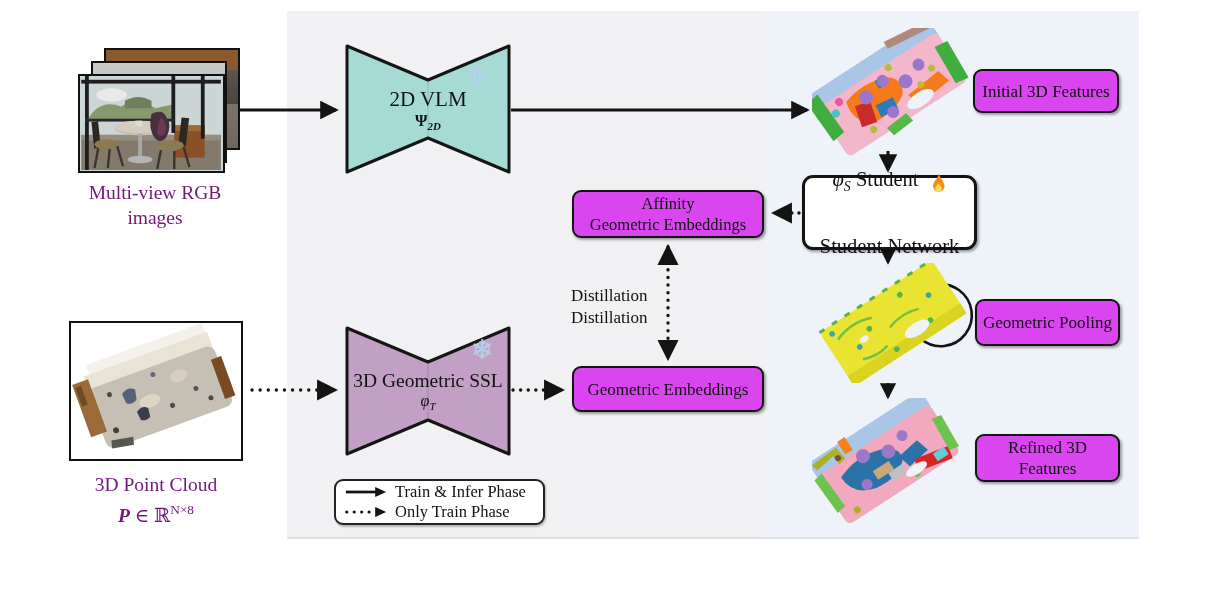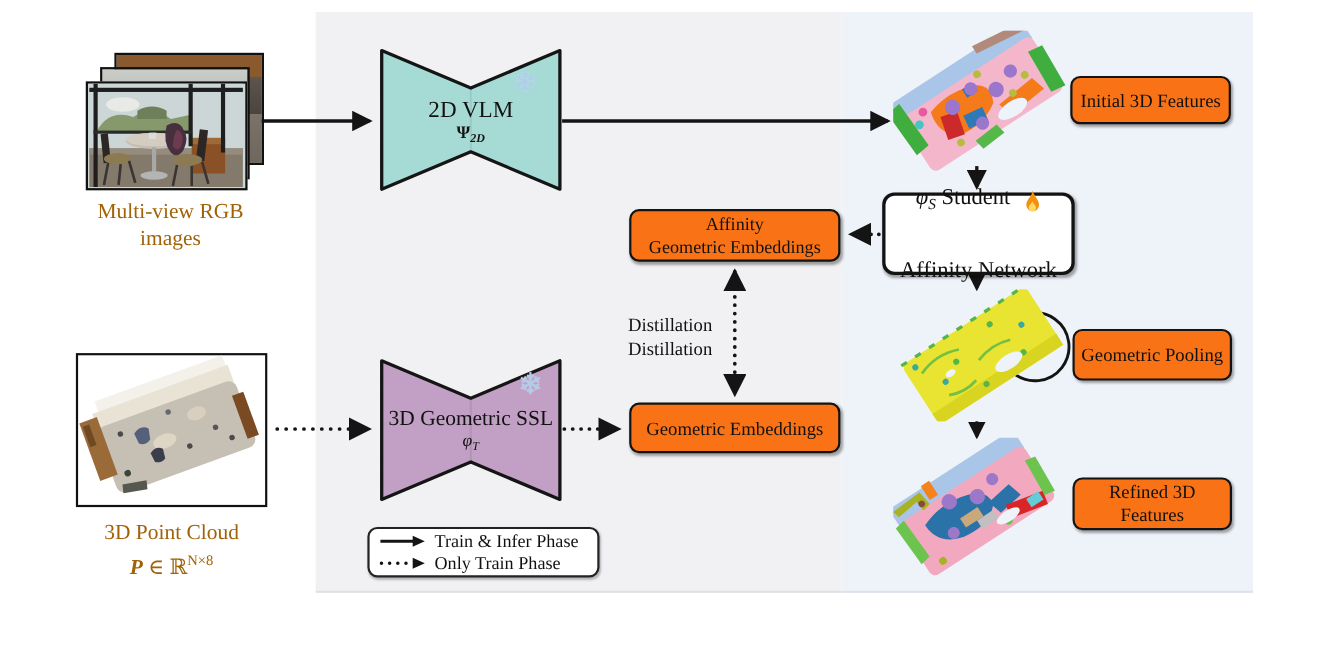--- a/index.html
+++ b/index.html
@@ -18,30 +18,30 @@
   .content{z-index:4}
 
   
   .photo{position:absolute;border:2.5px solid #111;background:#888;}
   .photo-back{left:104px;top:48px;width:136px;height:102px;
     background:linear-gradient(180deg,#8a5a2e 0%,#8a5a2e 20%,#5d554e 20%,#4a443f 55%,#7b736a 55%,#6f675e 100%);}
   .photo-mid{left:91px;top:61px;width:136px;height:102px;
     background:linear-gradient(180deg,#caccc8 0%,#b8bab6 35%,#3c3836 36%,#8d857a 37%,#9a9288 70%,#777066 100%);}
   .photo-front{left:78px;top:74px;width:147px;height:99px;background:#cdd6d6;}
 
-  .caption{position:absolute;text-align:center;font-size:19.5px;line-height:25px;color:#a16207;}
+  .caption{position:absolute;text-align:center;font-size:19.5px;line-height:25px;color:#701a75;}
 
   
   .hg-text{position:absolute;display:flex;flex-direction:column;align-items:center;justify-content:center;text-align:center;}
   .hg-title{font-size:21px;}
   .hg-sym{font-size:16px;}
   .snow{position:absolute;font-family:"DejaVu Sans",sans-serif;color:var(--snowflake);font-size:27px;line-height:27px;text-shadow:0 0 1px #cfe0f2;}
 
   
-  .rbox{position:absolute;border:2.5px solid #131313;border-radius:9px;background:#f97316;
+  .rbox{position:absolute;border:2.5px solid #131313;border-radius:9px;background:#d946ef;
     box-shadow:1.5px 2px 2.5px rgba(0,0,0,0.35);display:flex;flex-direction:column;align-items:center;justify-content:center;
     text-align:center;font-size:17px;line-height:21px;}
   .rbox.white{background:#ffffff;}
   .student-box{border-width:3px;border-radius:11px;font-size:20.5px;line-height:26px;}
   .student-line1{display:flex;align-items:center;gap:11px;}
 
   .note{position:absolute;font-size:17px;line-height:22px;}
 
   
   .pc-frame{position:absolute;border:2.5px solid #111;background:#fff;}
@@ -161,21 +161,21 @@
   </div>
 
   <div class="rbox white student-box content" style="left:802px;top:175px;width:175px;height:75px;gap:32px;">
     <div class="student-line1">
       <span><i>φ</i><sub>S</sub>&nbsp;<span>Student</span></span>
       <svg width="17" height="22" viewBox="0 0 18 24">
         <path d="M9 0 C9.5 6 3 8.5 3 14.5 a6.3 6.3 0 0 0 12.6 0 C15.6 9.5 11.5 7 9 0 z" fill="#f4900c"></path>
         <path d="M9 11 c1.8 3.2 3.6 3.8 3.6 6.4 a3.6 3.6 0 0 1 -7.2 0 c0 -2.6 1.8 -3.2 3.6 -6.4 z" fill="#ffd764"></path>
       </svg>
     </div>
-    <div>Affinity Network</div>
+    <div>Student Network</div>
   </div>
 
   <div class="rbox content" style="left:572px;top:190px;width:192px;height:48px;font-size:16.5px;">
     <div>Affinity</div>
     <div>Geometric Embeddings</div>
   </div>
 
   <div class="note content" style="left:571px;top:285px;">
     <div>Distillation</div>
     <div>Distillation</div>

